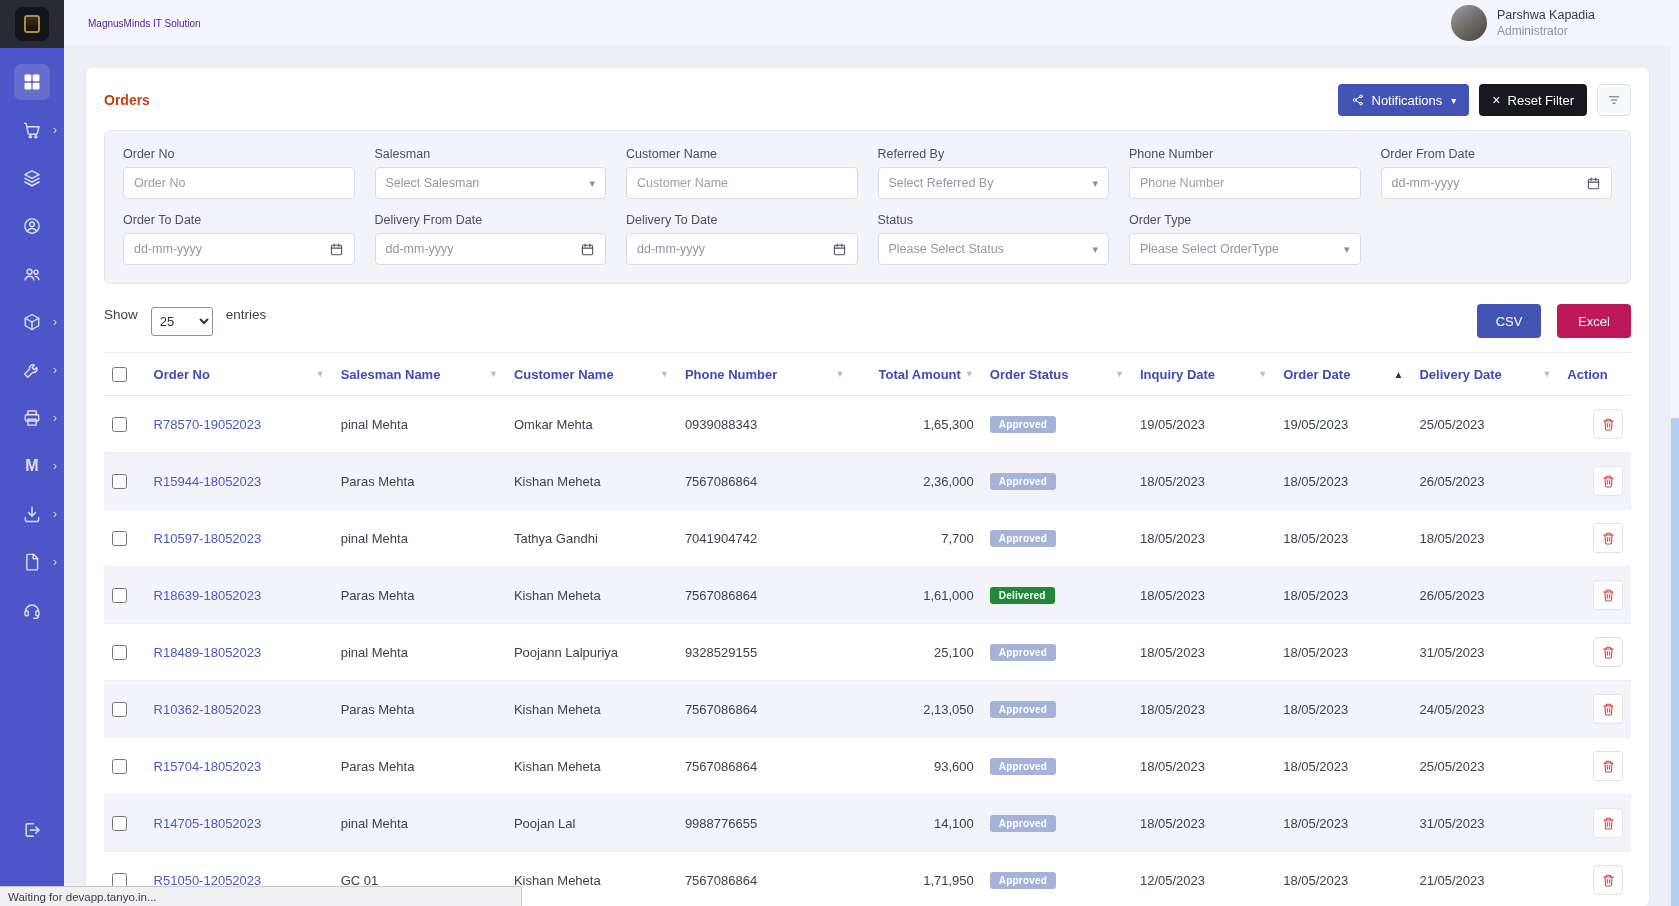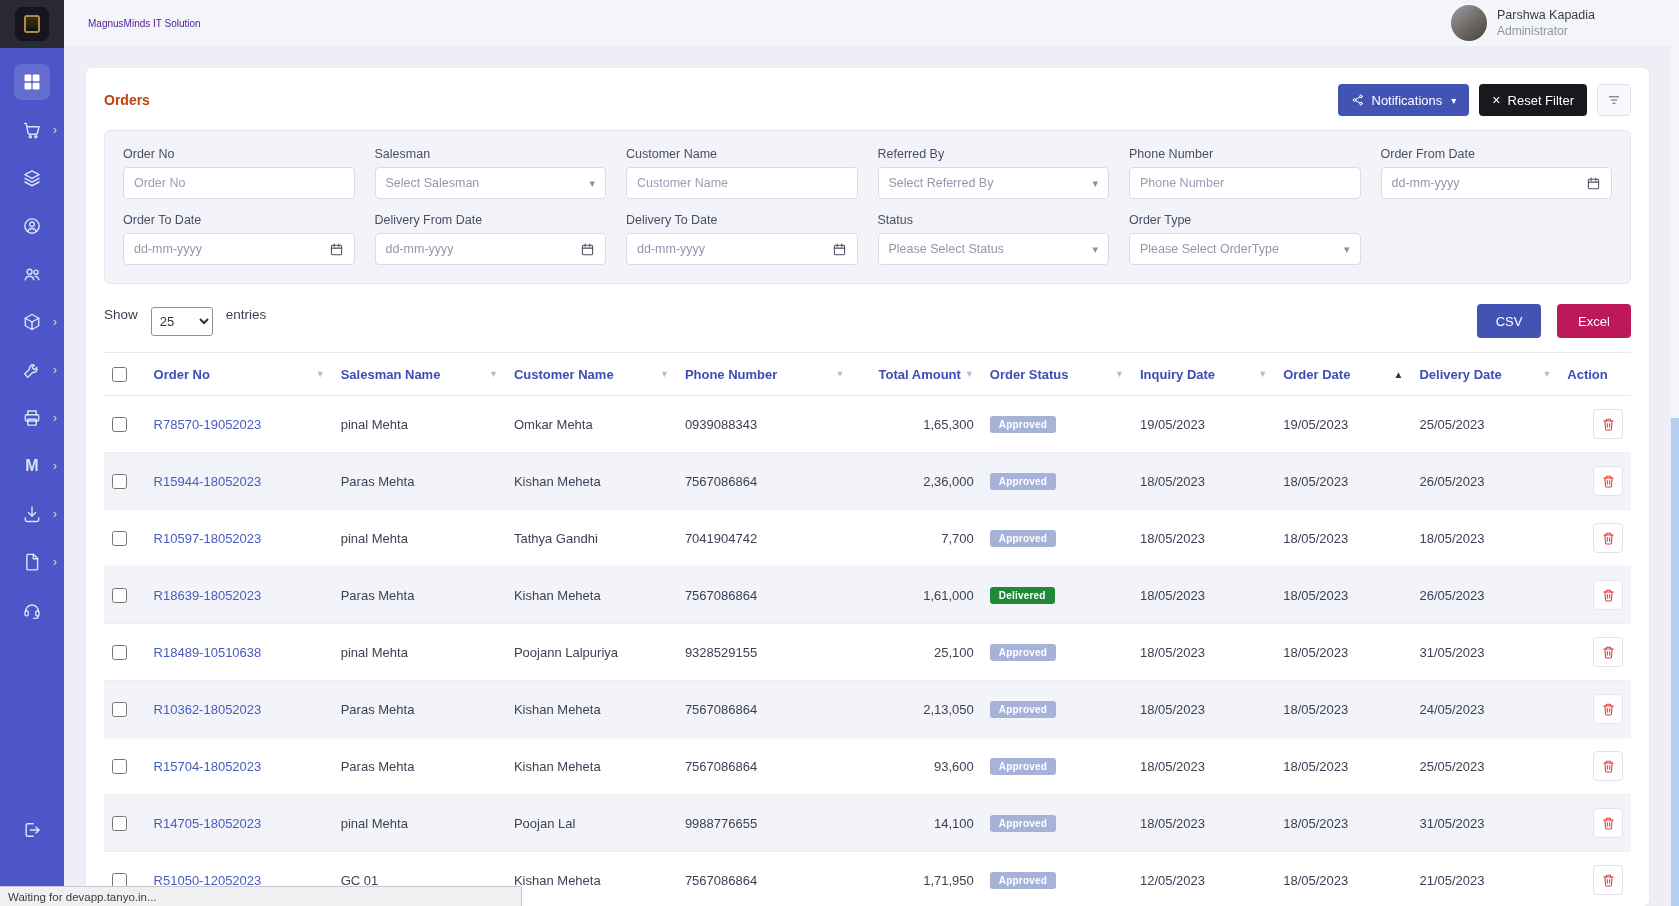--- a/index.html
+++ b/index.html
@@ -545,21 +545,21 @@
                     <path d="M4.5 6.5h15"></path>
                     <path d="M8.5 6.3V4.9a1.3 1.3 0 0 1 1.3-1.3h4.4a1.3 1.3 0 0 1 1.3 1.3v1.4"></path>
                     <path d="M6.3 6.5l.9 12.7a1.6 1.6 0 0 0 1.6 1.5h6.4a1.6 1.6 0 0 0 1.6-1.5l.9-12.7"></path>
                     <path d="M10.1 10.3v6.2M13.9 10.3v6.2"></path>
                   </svg>
                 </span>
               </button></td>
           </tr>
           <tr>
             <td class="c-check"><input type="checkbox" style=""></td>
-            <td class="c-order_no"><a class="order-link">R18489-10510638</a></td>
+            <td class="c-order_no"><a class="order-link">R18489-18052023</a></td>
             <td class="c-salesman">pinal Mehta</td>
             <td class="c-customer">Poojann Lalpuriya</td>
             <td class="c-phone">9328529155</td>
             <td class="c-amount">25,100</td>
             <td class="c-status"><span class="badge" style="background:#a7b2d9">Approved</span></td>
             <td class="c-inquiry_date">18/05/2023</td>
             <td class="c-order_date">18/05/2023</td>
             <td class="c-delivery_date">31/05/2023</td>
             <td class="c-action"><button class="del-btn">
                 <span>

